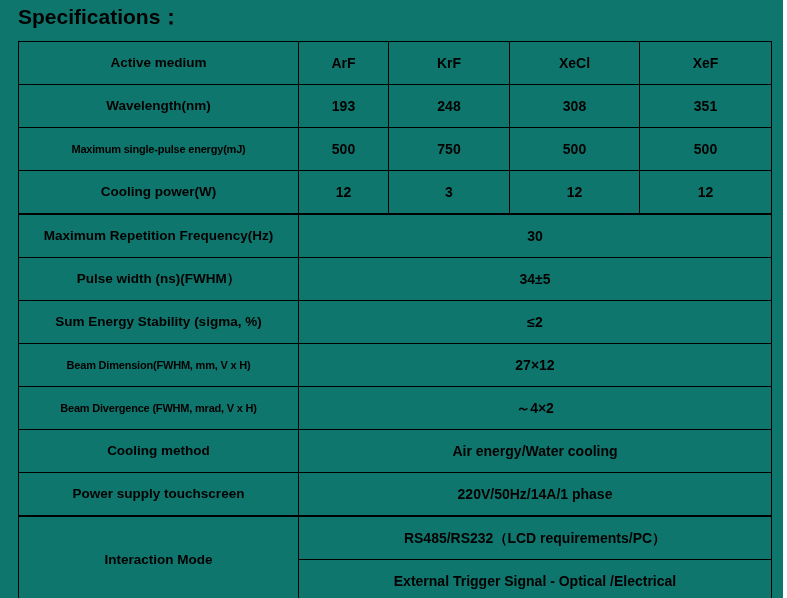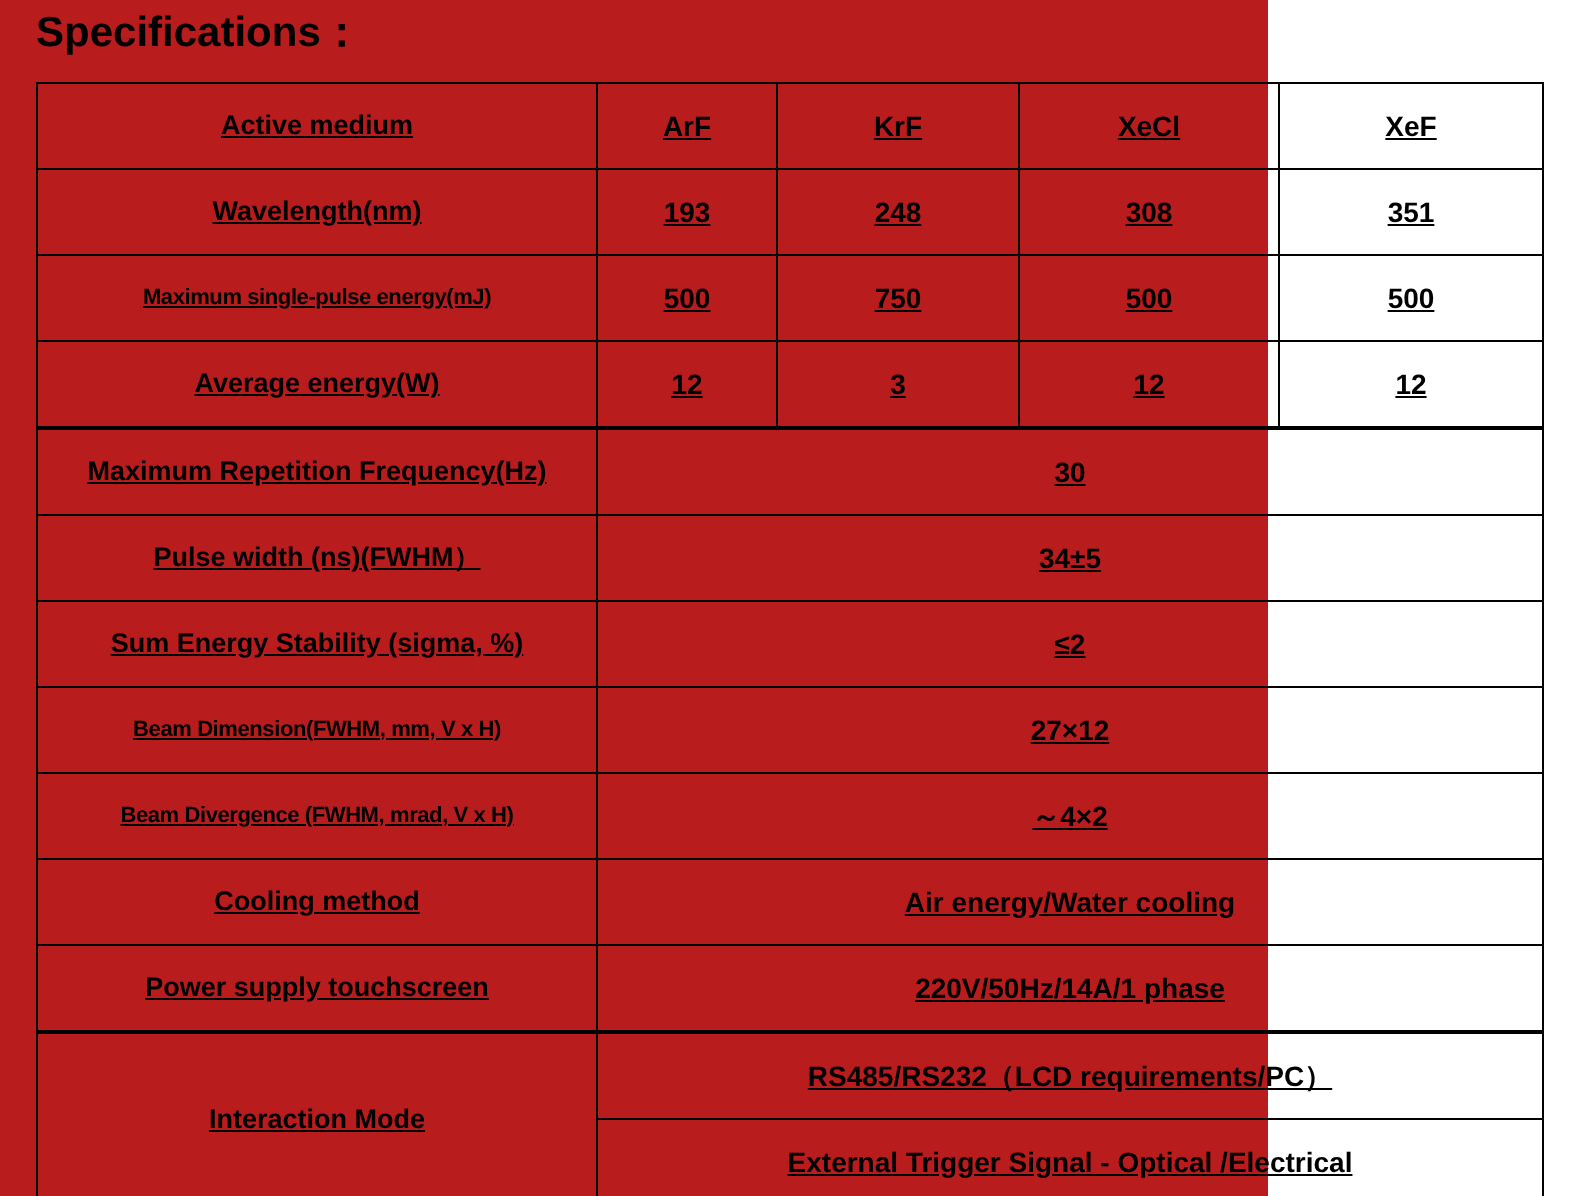--- a/index.html
+++ b/index.html
@@ -11,23 +11,23 @@
   body {
     width: 787px;
     height: 598px;
     font-family: "Liberation Sans", "DejaVu Sans", sans-serif;
     color: #000000;
     overflow: hidden;
   }
 
   #page {
     position: relative;
-    width: 634px;
+    width: 783px;
     height: 598px;
-    background: #b91c1c;
+    background: #0f766e;
   }
 
   
   #title {
     position: absolute;
     left: 18px;
     top: 2px;
     font-size: 21px;
     font-weight: bold;
     letter-spacing: 0px;
@@ -68,21 +68,21 @@
   col.c-gas2  { width: 121px; }
   col.c-gas3  { width: 130px; }
   col.c-gas4  { width: 132px; }
 
   .label-cell { font-size: 13.5px; }
   .value-cell { font-size: 14px; }
   .merged-cell { font-size: 14px; }
 
   
   .label-tight { font-size: 11px; letter-spacing: -0.2px; }
-  .row-std  td { height: 38px; text-decoration: underline; }
+  .row-std  td { height: 38px; }
 </style>
 </head>
 <body>
 
 <div id="page">
 
   <div id="title">Specifications：</div>
 
   <table id="spec-table">
     <colgroup>
@@ -112,21 +112,21 @@
 
       <tr class="row-std">
         <td class="label-cell label-tight">Maximum single-pulse energy(mJ)</td>
         <td class="value-cell">500</td>
         <td class="value-cell">750</td>
         <td class="value-cell">500</td>
         <td class="value-cell">500</td>
       </tr>
 
       <tr class="row-std">
-        <td class="label-cell hv-bottom">Average energy(W)</td>
+        <td class="label-cell hv-bottom">Cooling power(W)</td>
         <td class="value-cell hv-bottom">12</td>
         <td class="value-cell hv-bottom">3</td>
         <td class="value-cell hv-bottom">12</td>
         <td class="value-cell hv-bottom">12</td>
       </tr>
 
       <tr class="row-std">
         <td class="label-cell hv-top">Maximum Repetition Frequency(Hz)</td>
         <td class="merged-cell hv-top" colspan="4">30</td>
       </tr>

